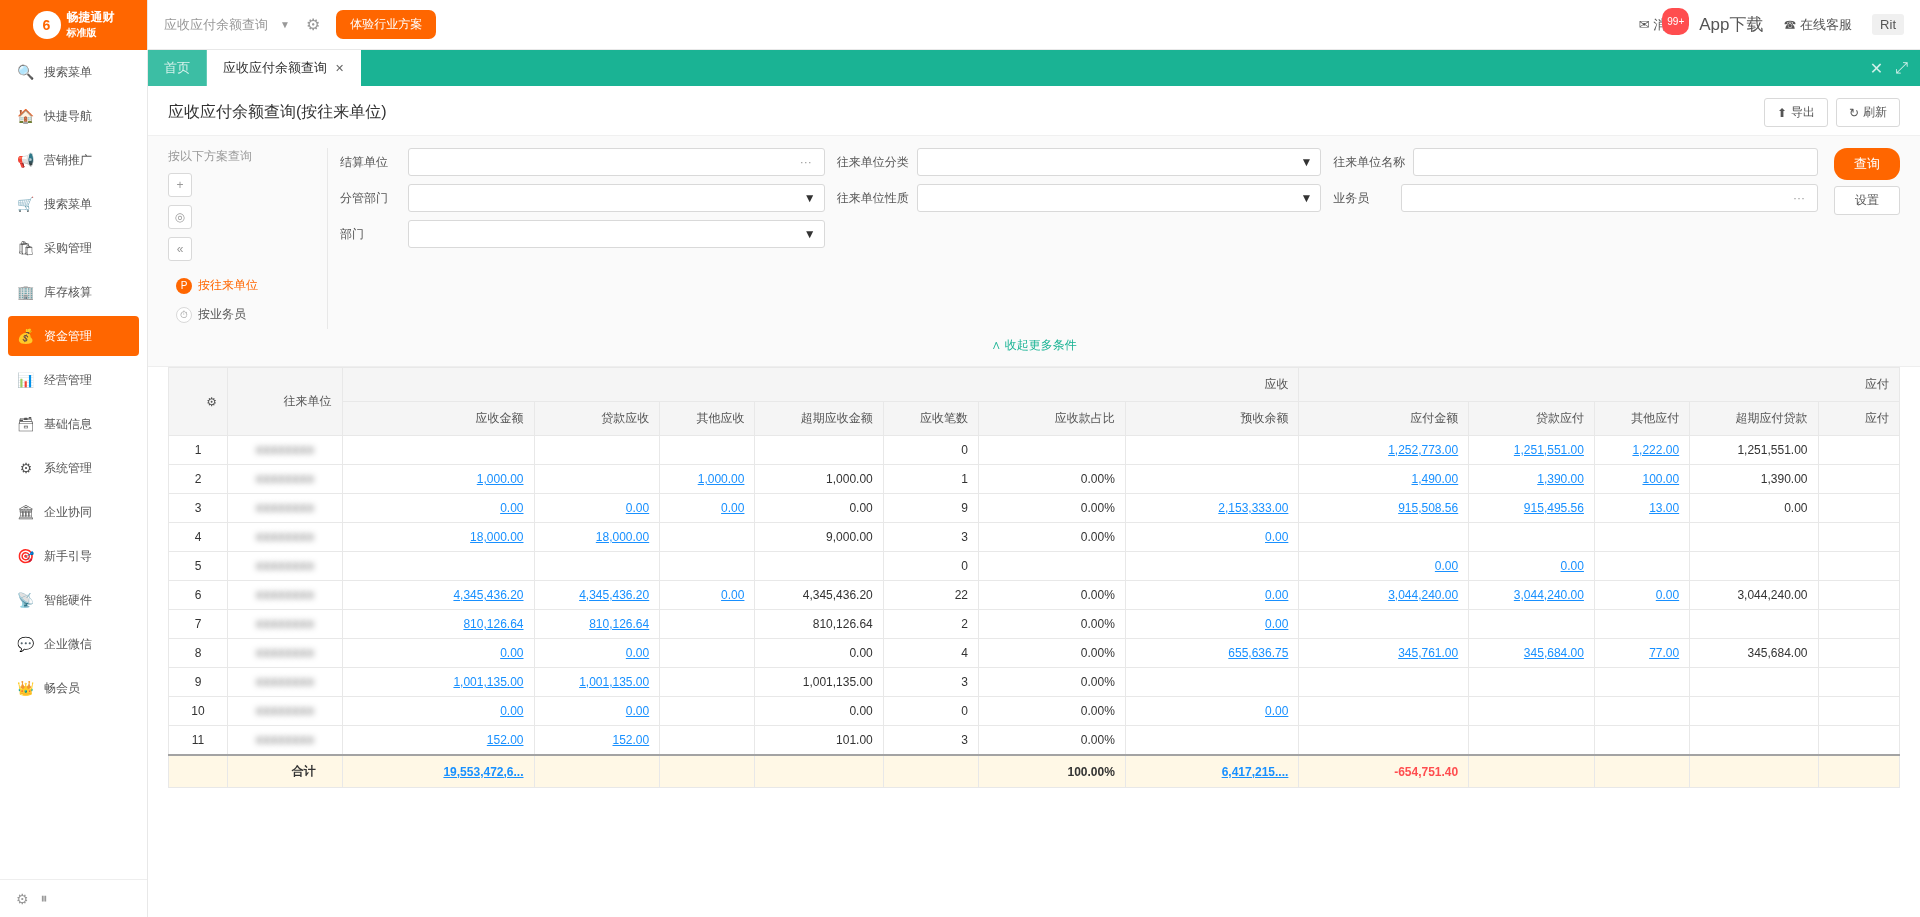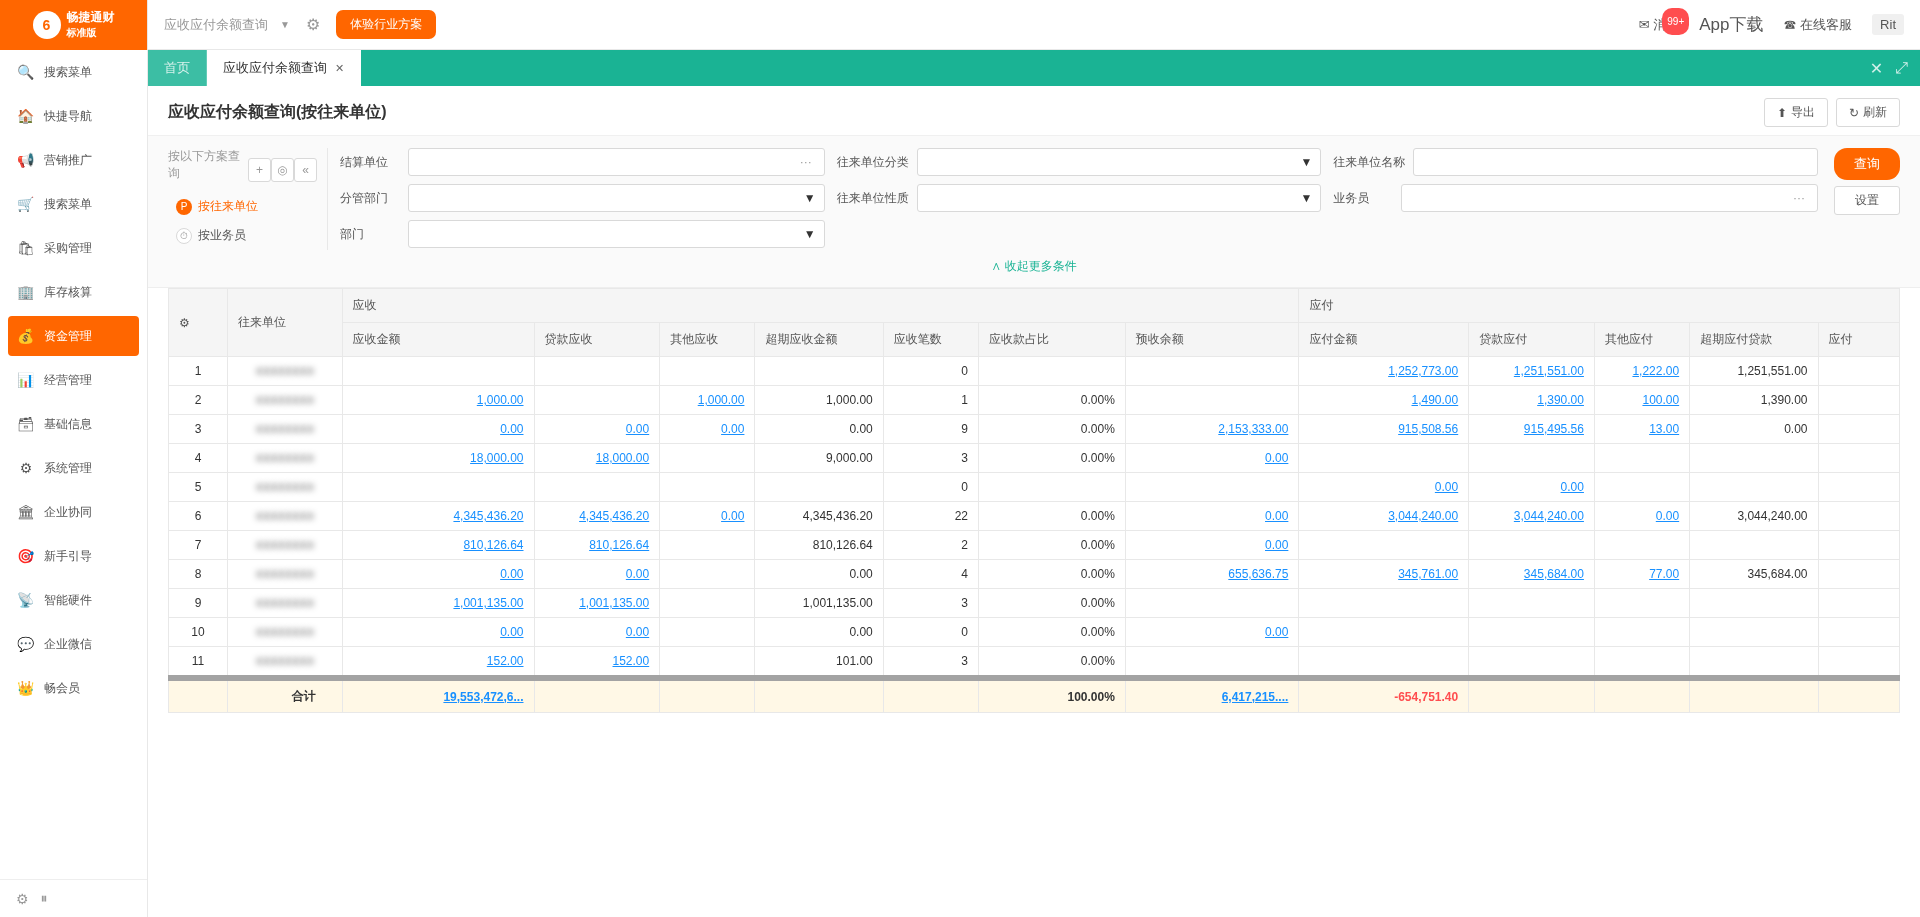--- a/index.html
+++ b/index.html
@@ -75,33 +75,33 @@
     .main-content {
       position: fixed; left: 148px; top: 86px; right: 0; bottom: 0;
       background: #fff; overflow: hidden; display: flex; flex-direction: column;
     }
 
     
     .page-header {
       padding: 12px 20px 8px; display: flex; align-items: center; justify-content: space-between;
       border-bottom: 1px solid #f0f0f0;
     }
-    .page-title { font-size: 16px; font-weight: bold; color: #333; }
+    .page-title { font-size: 16px; font-weight: normal; color: #333; }
     .page-actions { display: flex; gap: 8px; }
     .action-btn {
       display: flex; align-items: center; gap: 4px; padding: 5px 12px;
       border: 1px solid #d9d9d9; border-radius: 3px; background: #fff;
       cursor: pointer; color: #555; font-size: 12px;
     }
 
     
     .filter-area {
       padding: 12px 20px; background: #fafafa; border-bottom: 1px solid #eee;
     }
-    .filter-tools { display: flex; align-items: flex-end; gap: 0; margin-bottom: 10px; }
+    .filter-tools { display: flex; align-items: flex-start; gap: 8px; margin-bottom: 10px; flex-direction: column; }
     .filter-label { color: #999; font-size: 12px; }
     .filter-icon-btn {
       width: 24px; height: 24px; border: 1px solid #d9d9d9; border-radius: 3px;
       display: flex; align-items: center; justify-content: center; cursor: pointer;
       color: #999; font-size: 12px; background: #fff;
     }
     .filter-rows { display: grid; grid-template-columns: 1fr 1fr 1fr; gap: 12px; }
     .filter-row { display: flex; align-items: center; gap: 8px; }
     .filter-field-label { color: #555; font-size: 12px; white-space: nowrap; min-width: 60px; }
     .filter-input {
@@ -134,34 +134,34 @@
     }
     .settings-btn {
       background: #fff; color: #555; border: 1px solid #d9d9d9; border-radius: 3px;
       padding: 5px 14px; font-size: 12px; cursor: pointer;
     }
 
     
     .table-area { flex: 1; overflow: auto; padding: 0 20px 20px; }
     .data-table { width: 100%; border-collapse: collapse; font-size: 12px; min-width: 1500px; }
     .data-table th {
-      background: #f5f5f5; padding: 8px 10px; text-align: left;
+      background: #f5f5f5; padding: 8px 10px; text-align: right;
       border: 1px solid #e8e8e8; color: #555; font-weight: normal; white-space: nowrap;
     }
     .data-table td {
       padding: 7px 10px; text-align: center; border: 1px solid #e8e8e8;
       color: #333; white-space: nowrap;
     }
     .data-table td.link { color: #1890ff; text-decoration: underline; cursor: pointer; }
     .data-table td.num { text-align: right; }
     .data-table td.blurred { color: transparent; text-shadow: 0 0 6px #aaa; user-select: none; }
     .th-group { background: #e6f7f4; }
     .col-num { width: 36px; }
     .table-footer { background: #fff8e6; font-weight: bold; }
-    .table-footer td { border-top: 6px solid #a3a3a3; padding-left: 48px; }
+    .table-footer td { border-top: 2px solid #a3a3a3; padding-left: 48px; }
   </style>
 </head>
 <body>
 
 <div class="sidebar">
   <div class="sidebar-logo">
     <div class="logo-icon">6</div>
     <div>
       <div class="logo-text">畅捷通财</div>
       <div class="logo-sub">标准版</div>

